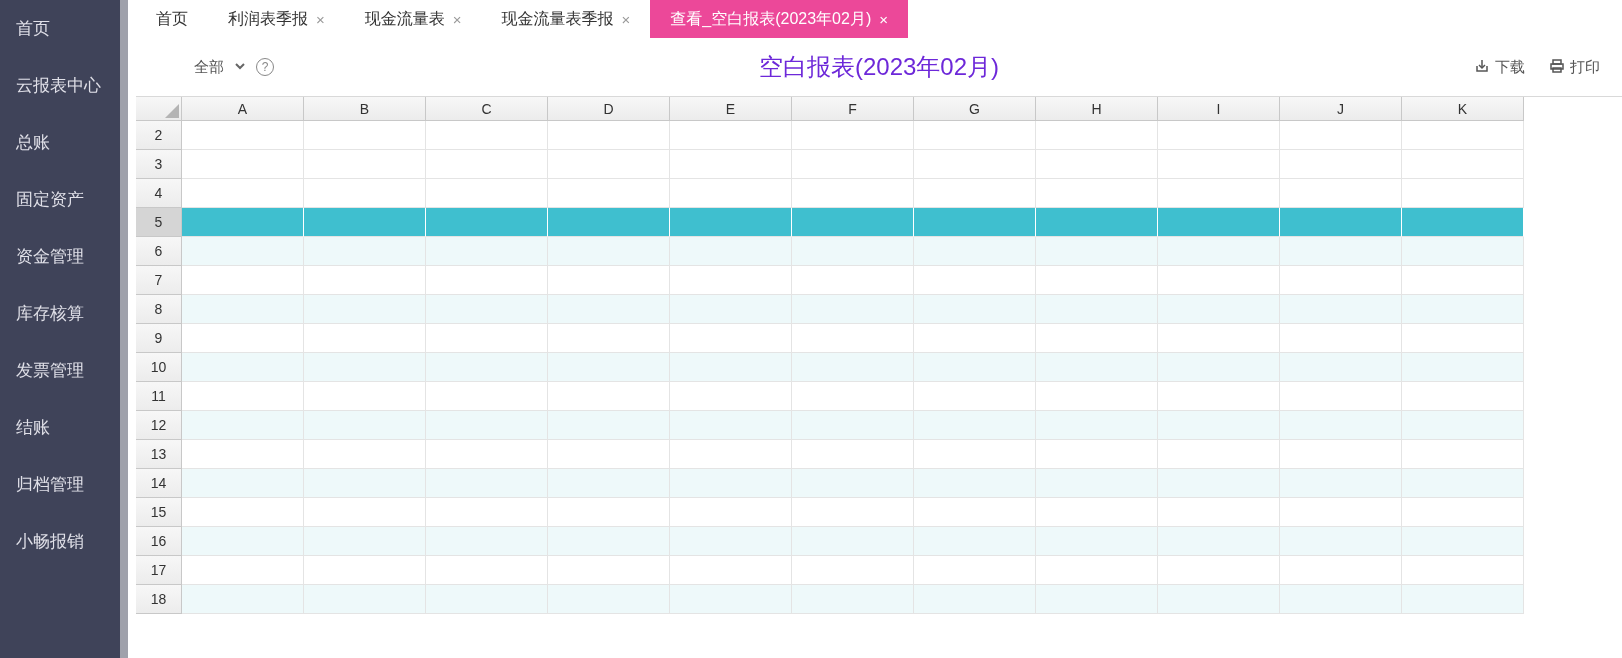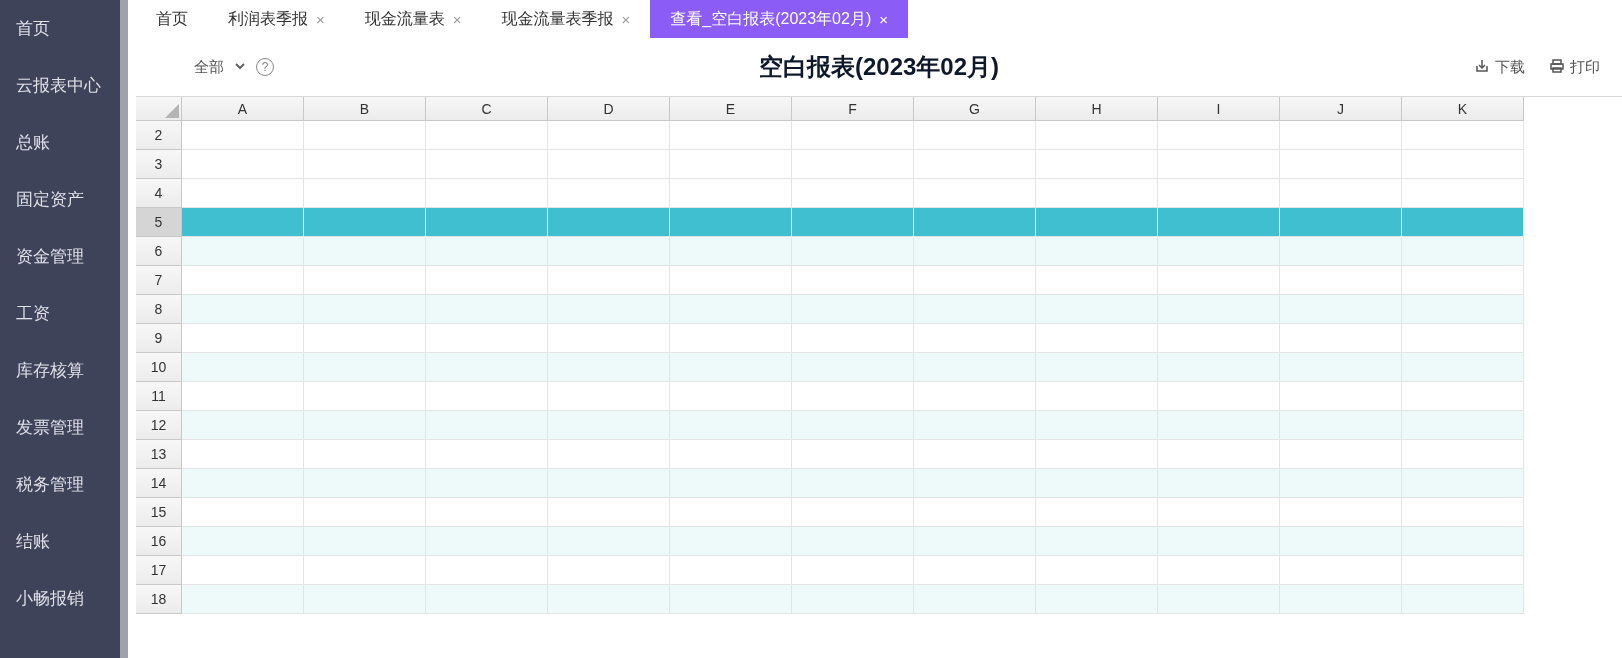--- a/index.html
+++ b/index.html
@@ -6,31 +6,31 @@
 body { font-family: "Microsoft YaHei", "PingFang SC", sans-serif; background: #fff; overflow: hidden; width: 1622px; height: 658px; position: relative; }
 
 .sidebar { position: absolute; left: 0; top: 0; width: 128px; height: 658px; background: #3f4359; display: flex; flex-direction: column; padding-top: 0; }
 .sidebar::after { content: ""; position: absolute; right: 0; top: 0; width: 8px; height: 100%; background: #9fa1ab; }
 .sidebar-item { color: #e0e0e8; font-size: 17px; padding: 17px 16px; cursor: pointer; white-space: nowrap; }
 
 .main { position: absolute; left: 136px; top: 0; right: 0; bottom: 0; display: flex; flex-direction: column; }
 
 .tabs { display: flex; align-items: stretch; height: 38px; background: #fff; }
 .tab { display: flex; align-items: center; padding: 0 20px; font-size: 16px; color: #333; cursor: pointer; position: relative; white-space: nowrap; }
-.tab.active { background: #8b5cf6; color: #fff; }
+.tab.active { background: #ec4899; color: #fff; }
 .tab-close { margin-left: 8px; font-size: 15px; color: #999; cursor: pointer; }
 .tab.active .tab-close { color: #fff; }
 
 .toolbar { display: flex; align-items: center; height: 58px; padding: 0 22px; position: relative; }
 .toolbar-left { display: flex; align-items: center; gap: 10px; margin-left: 36px; }
 .filter-label { font-size: 15px; color: #555; }
 .chevron-down { display: inline-block; }
 .chevron-down svg { width: 12px; height: 12px; stroke: #666; fill: none; stroke-width: 2; }
 .help-icon { width: 18px; height: 18px; border: 1.5px solid #888; border-radius: 50%; display: inline-flex; align-items: center; justify-content: center; font-size: 12px; color: #888; }
-.toolbar-title { position: absolute; left: 50%; transform: translateX(-50%); font-size: 24px; color: #0f172a; font-weight: 700; }
+.toolbar-title { position: absolute; left: 50%; transform: translateX(-50%); font-size: 24px; color: #6d28d9; font-weight: 400; }
 .toolbar-right { margin-left: auto; display: flex; align-items: flex-end; gap: 24px; }
 .action-btn { display: flex; align-items: center; gap: 5px; font-size: 15px; color: #555; cursor: pointer; }
 .action-btn svg { width: 16px; height: 16px; stroke: #555; fill: none; stroke-width: 1.5; }
 
 .sheet { flex: 1; overflow: hidden; border-top: 1px solid #d9d9d9; position: relative; }
 .sheet-inner { display: flex; }
 .corner { width: 46px; height: 24px; background: linear-gradient(to bottom, #f7f7f7, #ececec); border-right: 1px solid #c8c8c8; border-bottom: 1px solid #c8c8c8; position: relative; flex-shrink: 0; }
 .corner::after { content: ""; position: absolute; right: 2px; bottom: 2px; width: 0; height: 0; border-left: 14px solid transparent; border-bottom: 14px solid #b4b4b4; }
 .col-headers { display: flex; height: 24px; }
 .col-header { width: 122px; flex-shrink: 0; background: linear-gradient(to bottom, #f7f7f7, #ececec); border-right: 1px solid #c8c8c8; border-bottom: 1px solid #c8c8c8; display: flex; align-items: center; justify-content: center; font-size: 14px; color: #333; }
@@ -48,25 +48,24 @@
 </style>
 </head>
 <body>
 
 <div class="sidebar" id="sidebar">
     <div class="sidebar-item">首页</div>
     <div class="sidebar-item">云报表中心</div>
     <div class="sidebar-item">总账</div>
     <div class="sidebar-item">固定资产</div>
     <div class="sidebar-item">资金管理</div>
-    <div class="sidebar-item">工资</div>
     <div class="sidebar-item">库存核算</div>
     <div class="sidebar-item">发票管理</div>
-    <div class="sidebar-item">税务管理</div>
     <div class="sidebar-item">结账</div>
+    <div class="sidebar-item">归档管理</div>
     <div class="sidebar-item">小畅报销</div>
   </div>
 
 <div class="main">
   <div class="tabs" id="tabs">
       <div class="tab">
         <span>首页</span>
       </div>
       <div class="tab">
         <span>利润表季报</span>

